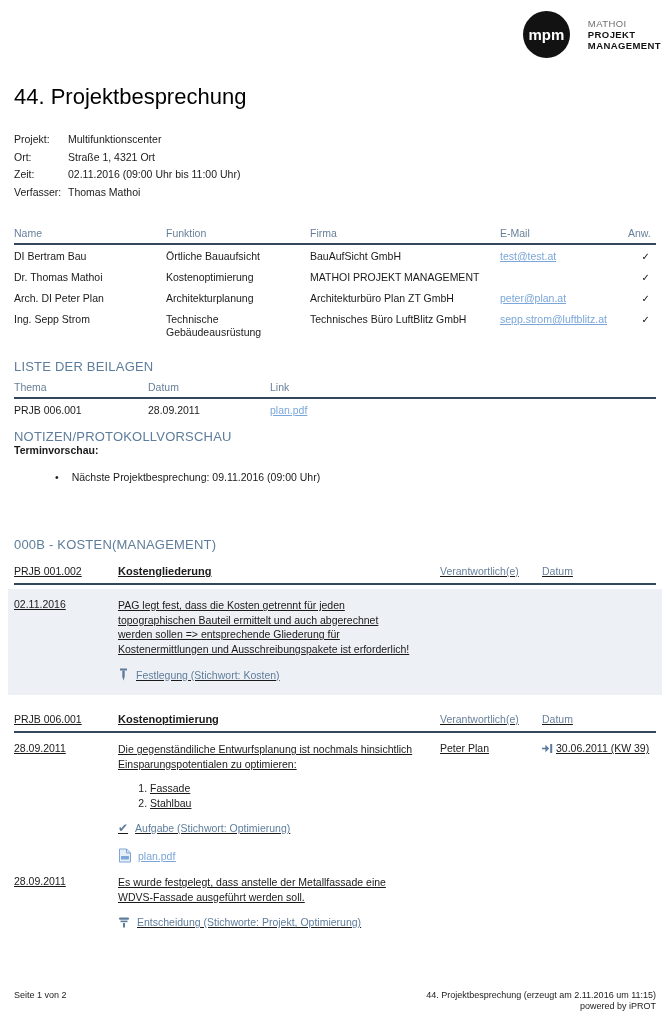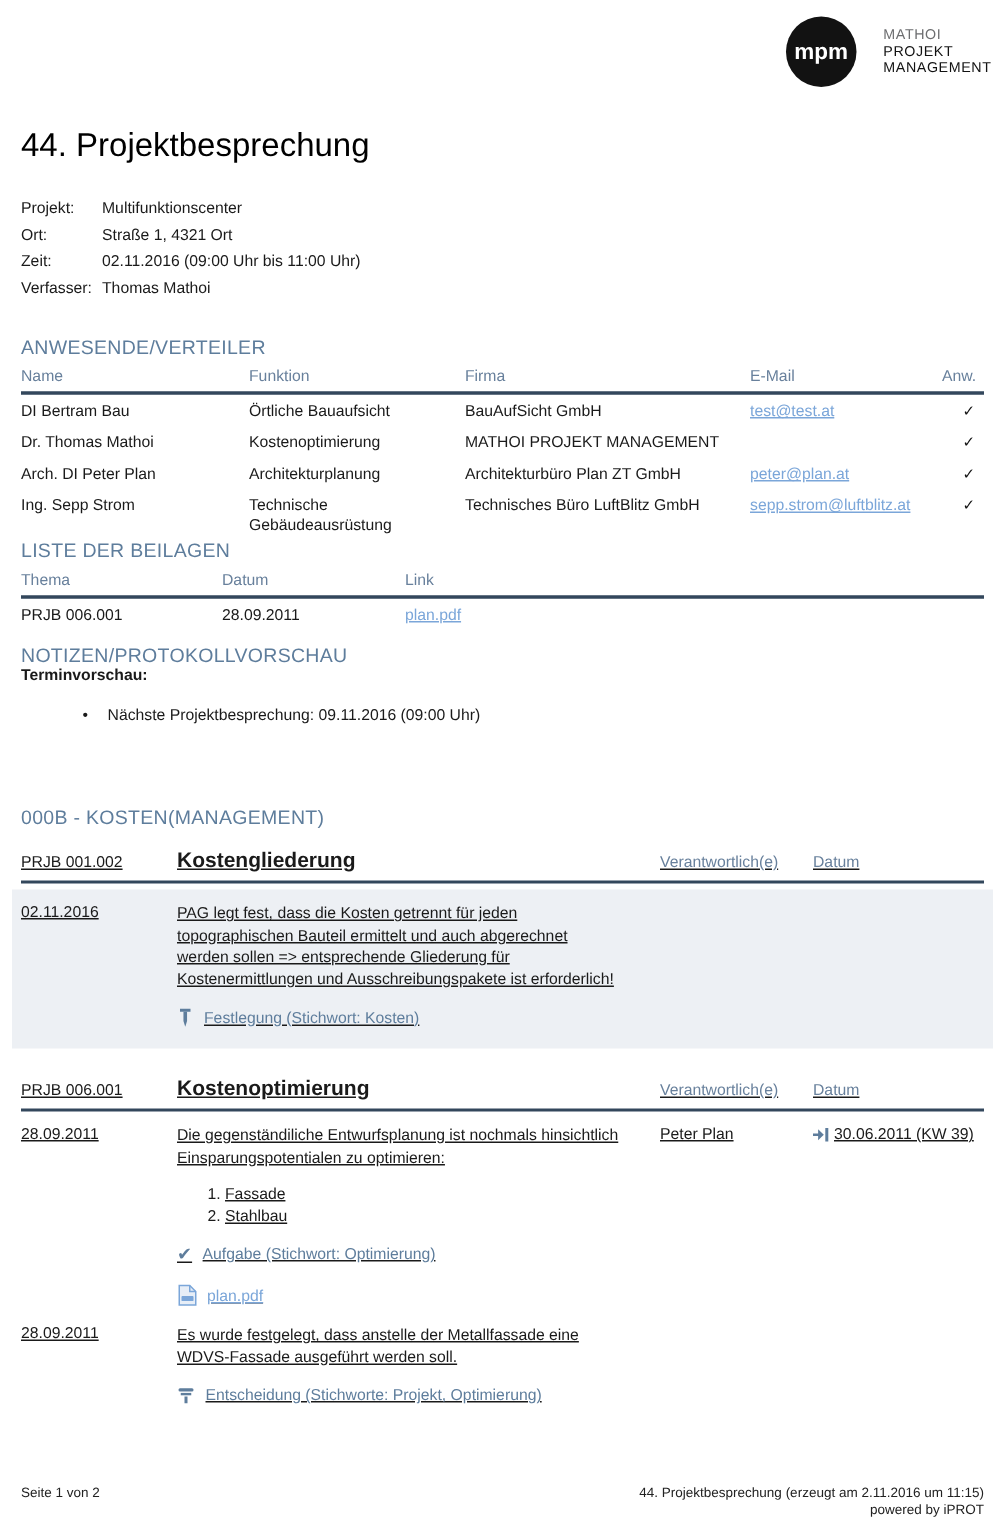--- a/index.html
+++ b/index.html
@@ -10,21 +10,21 @@
   }
   .abs{position:absolute;}
 
   
   .logo{top:11px;right:9px;display:flex;align-items:center;gap:18px;}
   .logo-circle{width:47px;height:47px;border-radius:50%;background:#121212;color:#fff;
     display:flex;align-items:center;justify-content:center;
     font-weight:700;font-size:15px;letter-spacing:0;}
   .logo-text{font-size:9.5px;line-height:11px;letter-spacing:.4px;}
   .logo-text .l1{color:#6d6e70;font-weight:400;}
-  .logo-text .l2,.logo-text .l3{color:#121212;font-weight:400;}
+  .logo-text .l2,.logo-text .l3{color:#121212;font-weight:700;}
 
   
   .page-title{left:14px;top:84px;font-size:22px;font-weight:400;color:#000;}
   .meta{left:14px;top:131px;font-size:10.5px;line-height:17.5px;}
   .meta-row{display:flex;}
   .meta-label{width:54px;}
 
   
   .section-heading{font-size:13px;font-weight:400;color:#5e7d9c;letter-spacing:.2px;}
   a,.link{color:#7ba6d9;text-decoration:underline;cursor:pointer;}
@@ -50,21 +50,21 @@
   .notes{left:14px;right:14px;top:429px;}
   .notes-sub{font-size:10.5px;font-weight:700;margin-top:0;}
   .note-item{margin-top:15px;padding-left:41px;display:flex;gap:13px;font-size:10.5px;}
 
   
   .topics{left:14px;right:14px;top:537px;}
   .topic-item{margin-top:13px;text-decoration:underline;}
   .topic-item.first{margin-top:13px;}
   .item-header{display:flex;align-items:baseline;border-bottom:2px solid #33475c;padding-bottom:6px;}
   .item-id{width:104px;font-size:10.5px;}
-  .item-title{flex:1;font-size:14px;font-weight:700;}
+  .item-title{flex:1;font-size:11px;font-weight:700;}
   .col-resp{width:102px;font-size:10.5px;color:#68809c;}
   .col-date{width:114px;font-size:10.5px;color:#68809c;}
 
   .entry{display:flex;padding:9px 0 8px;}
   .entry + .entry{padding-top:4px;}
   .entry-date{width:104px;font-size:10.5px;}
   .entry-body{width:322px;}
   .entry-text{font-size:10.5px;line-height:14.5px;white-space:pre-line;}
   .entry-resp{width:102px;font-size:10.5px;}
   .entry-due{width:114px;font-size:10.5px;display:flex;gap:3px;align-items:flex-start;line-height:13px;}
@@ -112,21 +112,20 @@
     <div class="meta-label">Zeit:</div>
     <div class="meta-value">02.11.2016 (09:00 Uhr bis 11:00 Uhr)</div>
   </div>
   <div class="meta-row">
     <div class="meta-label">Verfasser:</div>
     <div class="meta-value">Thomas Mathoi</div>
   </div>
 </div>
 
 <div class="abs attendees">
-  <div class="section-heading">ANWESENDE/VERTEILER</div>
   <table>
     <colgroup>
         <col class="c-name">
         <col class="c-funktion">
         <col class="c-firma">
         <col class="c-email">
         <col class="c-anw">
       </colgroup>
     <thead>
       <tr>

